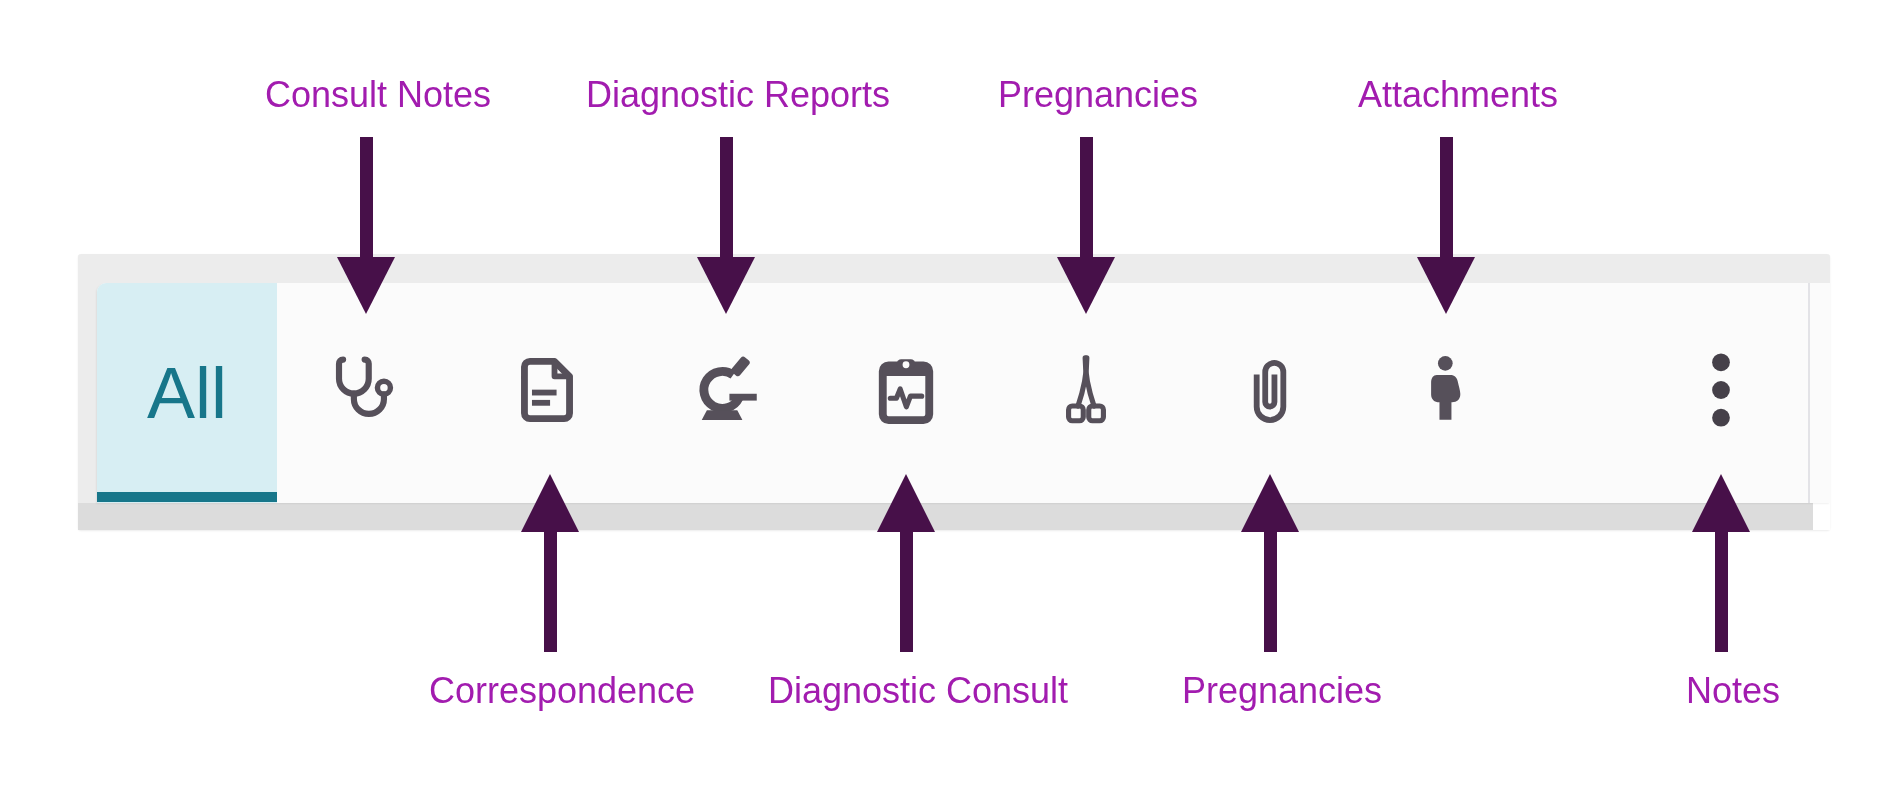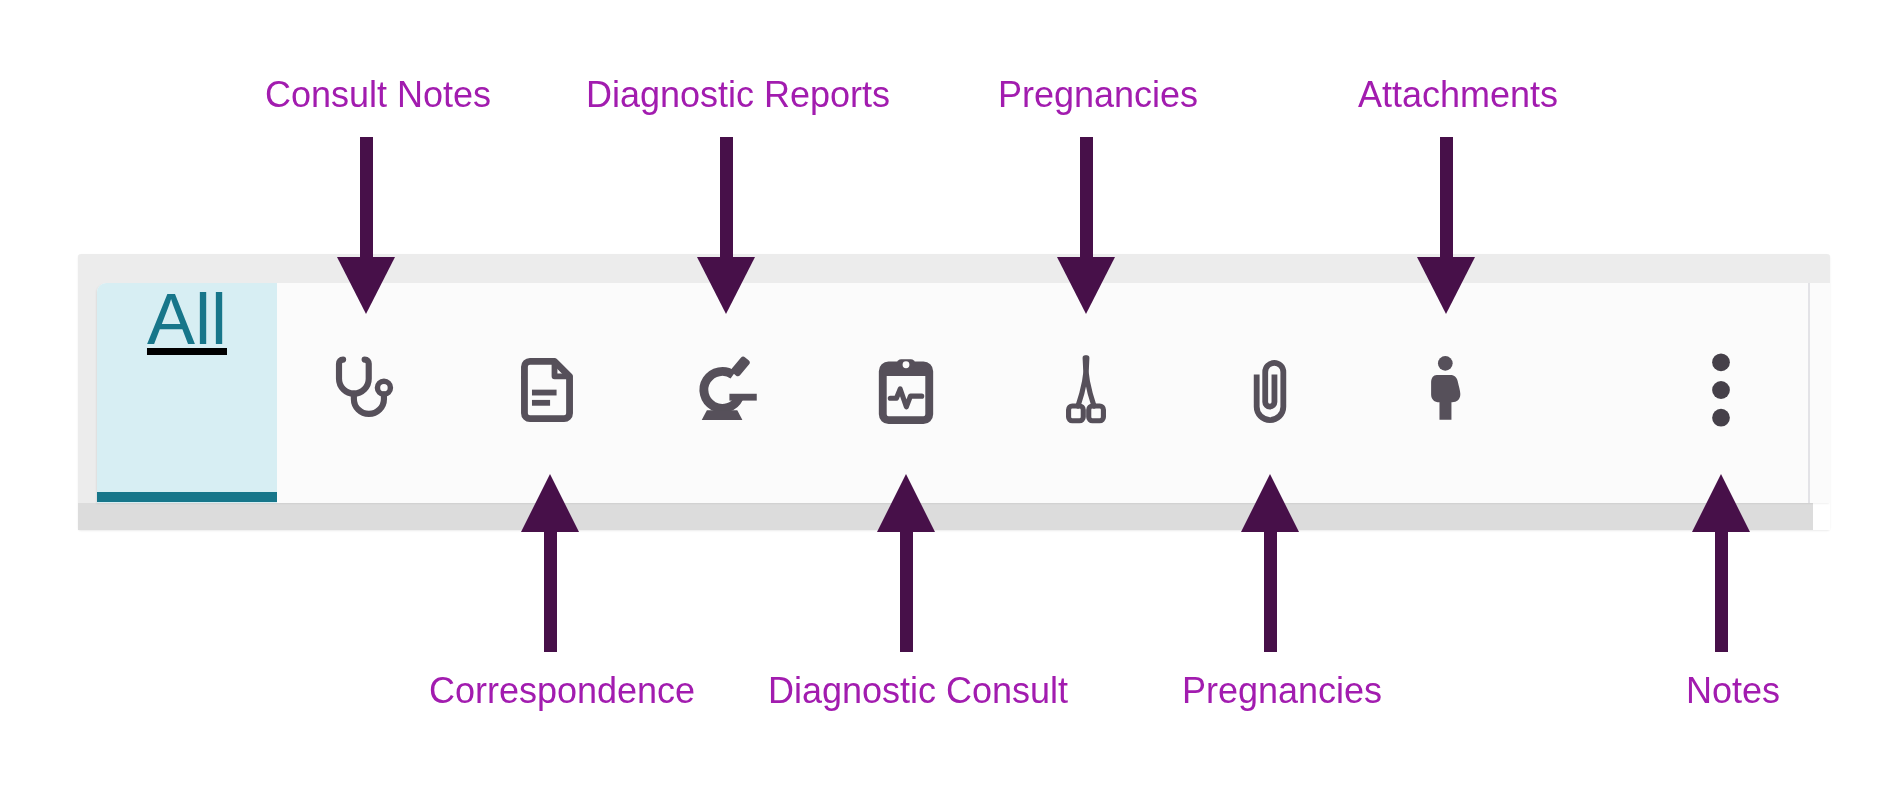--- a/index.html
+++ b/index.html
@@ -40,23 +40,22 @@
   .tb-divider {
     position:absolute; left:1711px; top:0;
     width:2px; height:220px;
     background:#e3e3e7;
   }
   .all-tab {
     position:absolute; left:0; top:0;
     width:180px; height:220px;
     background:#d7eef3;
     border-top-left-radius:9px;
-    display:flex; justify-content:center;
+    display:flex; align-items:center; justify-content:center;
     cursor:pointer;
-    text-decoration:underline;
   }
   .all-tab-label {
     color:#17768a;
     font-size:72px;
     line-height:1;
     letter-spacing:0px;
   }
   .all-tab-underline {
     position:absolute; left:0; bottom:1px;
     width:100%; height:10px;

